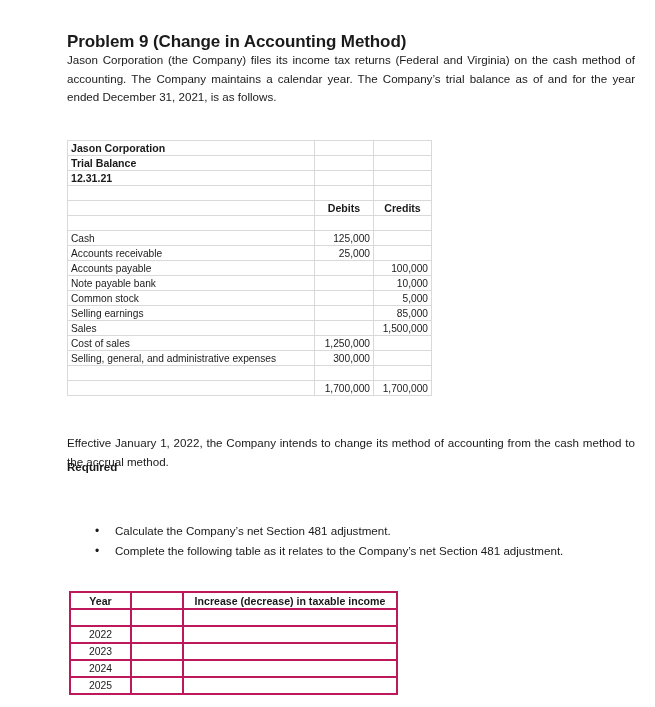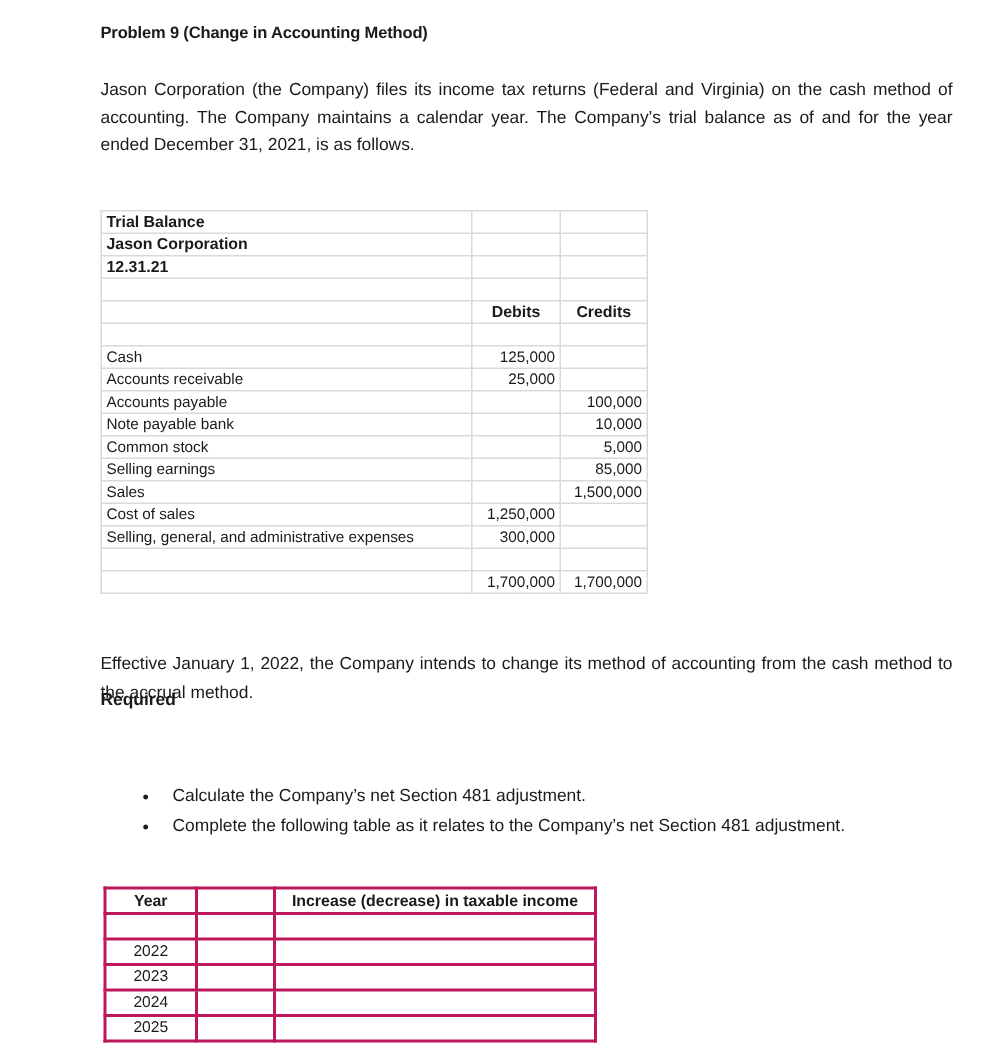--- a/index.html
+++ b/index.html
@@ -19,22 +19,22 @@
     position: absolute;
     left: 0; top: 0;
     width: 655px;
     height: 707px;
     box-sizing: border-box;
     padding: 0;
   }
   .doc-title {
     position: absolute;
     left: 67px;
-    top: 16px;
-    font-size: 11px;
+    top: 32px;
+    font-size: 17px;
     font-weight: bold;
     letter-spacing: -0.1px;
     white-space: nowrap;
   }
   .intro-para {
     position: absolute;
     left: 67px;
     top: 51px;
     width: 568px;
     font-size: 11.6px;
@@ -141,26 +141,26 @@
   <div class="intro-para">Jason Corporation (the Company) files its income tax returns (Federal and Virginia) on the cash method of accounting. The Company maintains a calendar year. The Company’s trial balance as of and for the year ended December 31, 2021, is as follows.</div>
 
   <table class="tb-table">
     <colgroup>
       <col class="c-desc">
         <col class="c-deb">
         <col class="c-cre">
     </colgroup>
     <tbody>
       <tr>
+        <td class="tb-head-strong">Jason Corporation</td>
+        <td></td>
+        <td></td>
+      </tr>
+      <tr>
         <td class="tb-head-strong">Trial Balance</td>
-        <td></td>
-        <td></td>
-      </tr>
-      <tr>
-        <td class="tb-head-strong">Jason Corporation</td>
         <td></td>
         <td></td>
       </tr>
       <tr>
         <td class="tb-head-strong">12.31.21</td>
         <td></td>
         <td></td>
       </tr>
       <tr>
         <td></td>

